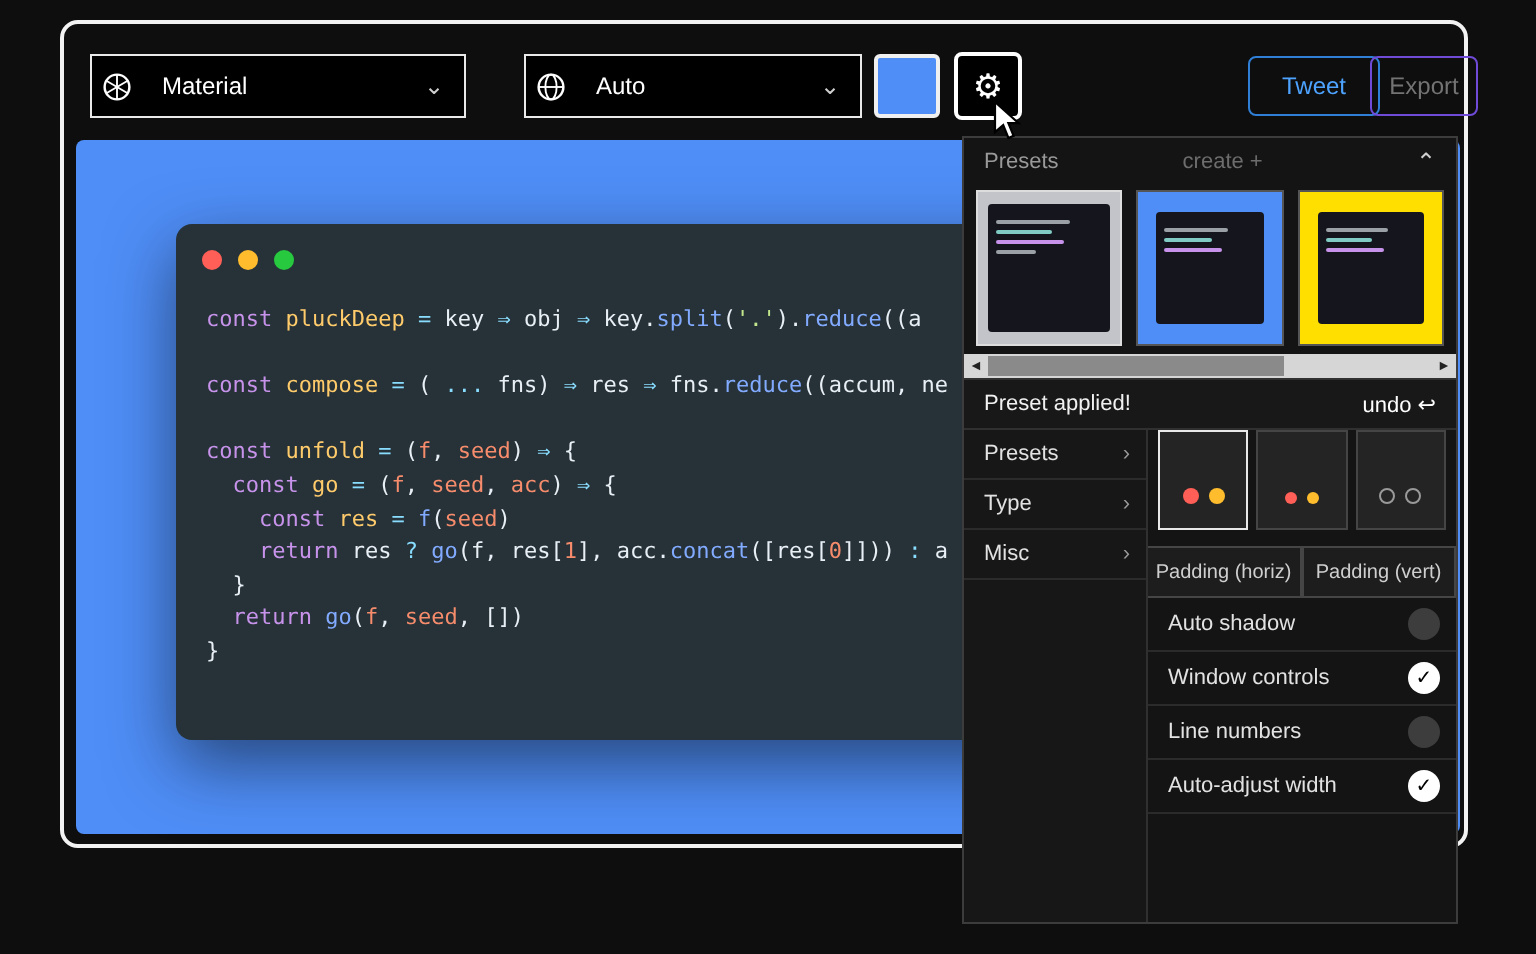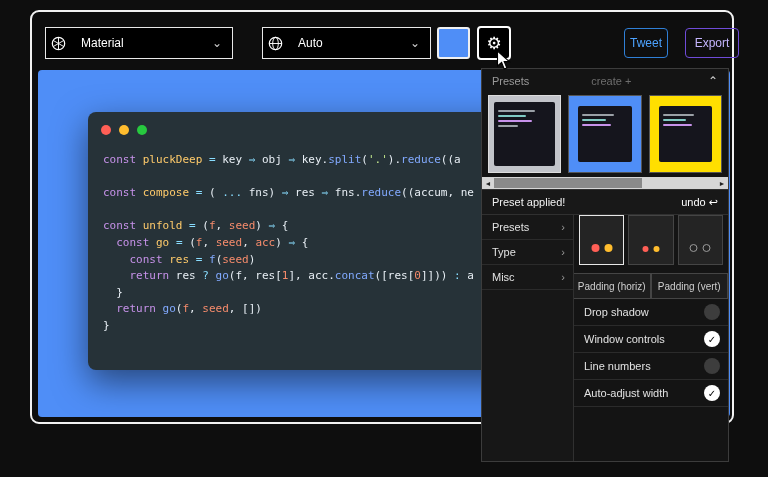--- a/index.html
+++ b/index.html
@@ -17,22 +17,22 @@
                 border:1px solid #e9e9e9; border-left:none; display:flex; align-items:center;
                 padding:0 10px; color:#fff; font-size:12px; cursor:pointer; }
   .select-box .chev { margin-left:auto; color:#cfcfcf; font-size:12px; line-height:10px; }
   .swatch { position:absolute; top:15px; left:405px; width:33px; height:32px;
             border:2px solid #f0f0f0; border-radius:3px; cursor:pointer; }
   .gear-btn { position:absolute; top:14px; left:445px; width:34px; height:34px; background:#000;
               border:2px solid #fff; border-radius:4px; color:#fff; display:flex;
               align-items:center; justify-content:center; font-size:17px; cursor:pointer; }
   .pill-btn { position:absolute; top:16px; height:30px; background:transparent; border-radius:4px;
               font-size:12px; display:flex; align-items:center; justify-content:center; cursor:pointer; }
-  .tweet { left:592px; width:44px; border:1px solid #2f7fd6; color:#4da3ff; }
-  .export { left:653px; width:54px; border:1px solid #6f4bd8; color:#c4b5fd; }
+  .tweet { left:592px; width:66px; border:1px solid #2f7fd6; color:#4da3ff; }
+  .export { left:653px; width:54px; border:1px solid #6f4bd8; color:#737373; }
 
   
   .editor { position:absolute; left:6px; top:58px; width:692px; height:347px; border-radius:4px; }
   .code-window { position:absolute; left:50px; top:42px; width:472px; height:258px;
                  border-radius:8px; box-shadow:0 12px 34px rgba(0,0,0,.5);padding-left:32px; }
   .win-dots { position:absolute; left:13px; top:13px; display:flex; gap:8px; }
   .win-dot { width:10px; height:10px; border-radius:50%; }
   .code { position:absolute; left:15px; top:40px; right:8px;
           font-family:"DejaVu Sans Mono", monospace; font-size:11px; line-height:16.6px;
           color:#e8eff5; white-space:pre; }
@@ -223,21 +223,21 @@
           </div>
       </div>
     </div>
 
     <div class="pad-row">
       <div class="pad-btn">Padding (horiz)</div>
       <div class="pad-btn" style="border-left:1px solid #454545">Padding (vert)</div>
     </div>
 
     <div class="toggle-row">
-      <span>Drop shadow</span>
+      <span>Auto shadow</span>
       <span class="knob"></span>
     </div>
     <div class="toggle-row">
       <span>Window controls</span>
       <span class="knob on">✓</span>
     </div>
     <div class="toggle-row">
       <span>Line numbers</span>
       <span class="knob"></span>
     </div>

